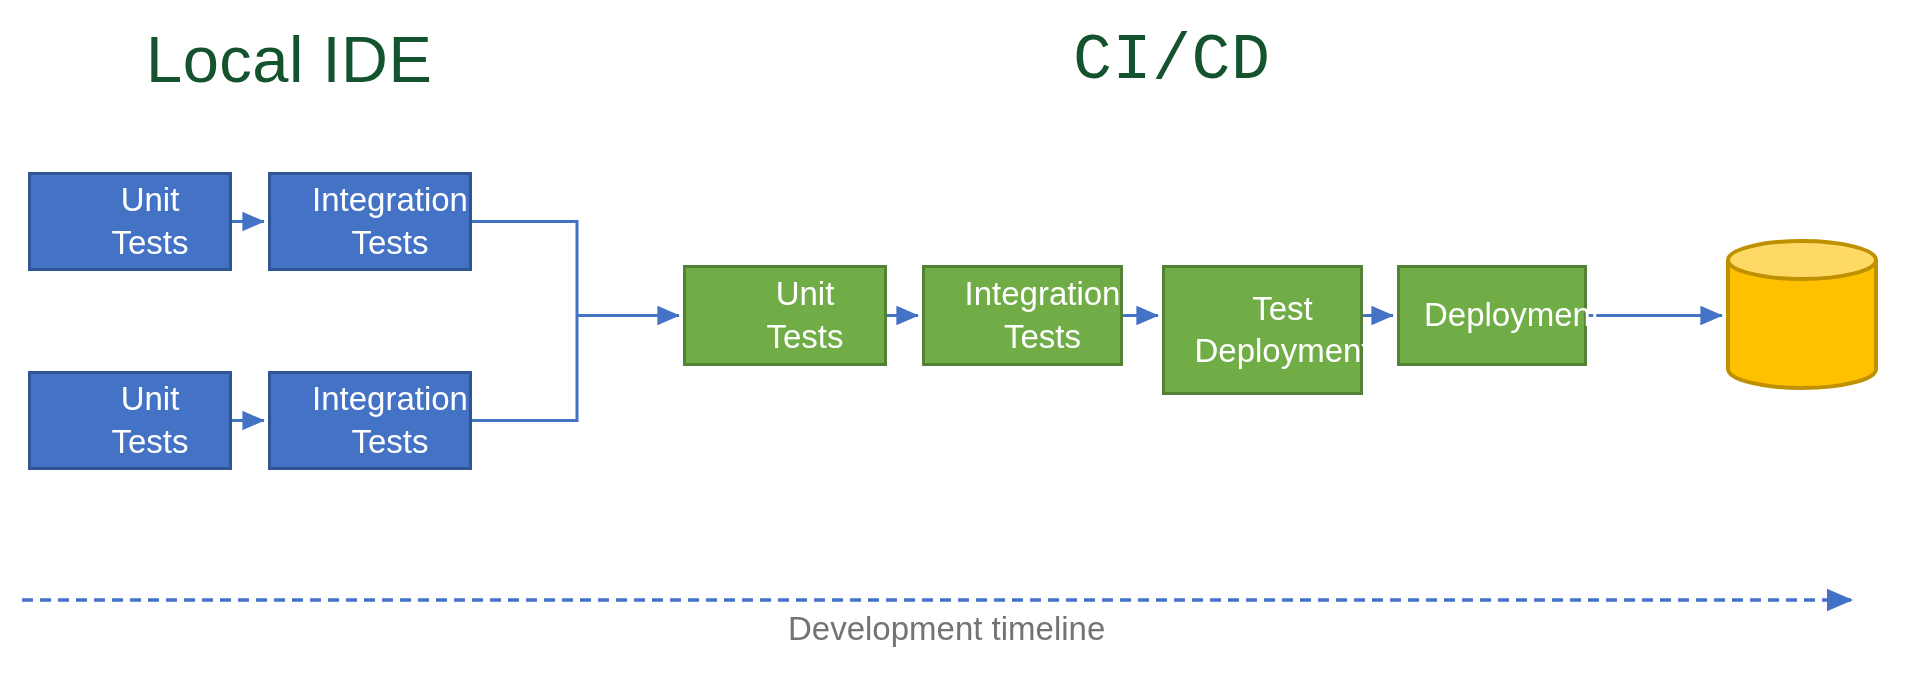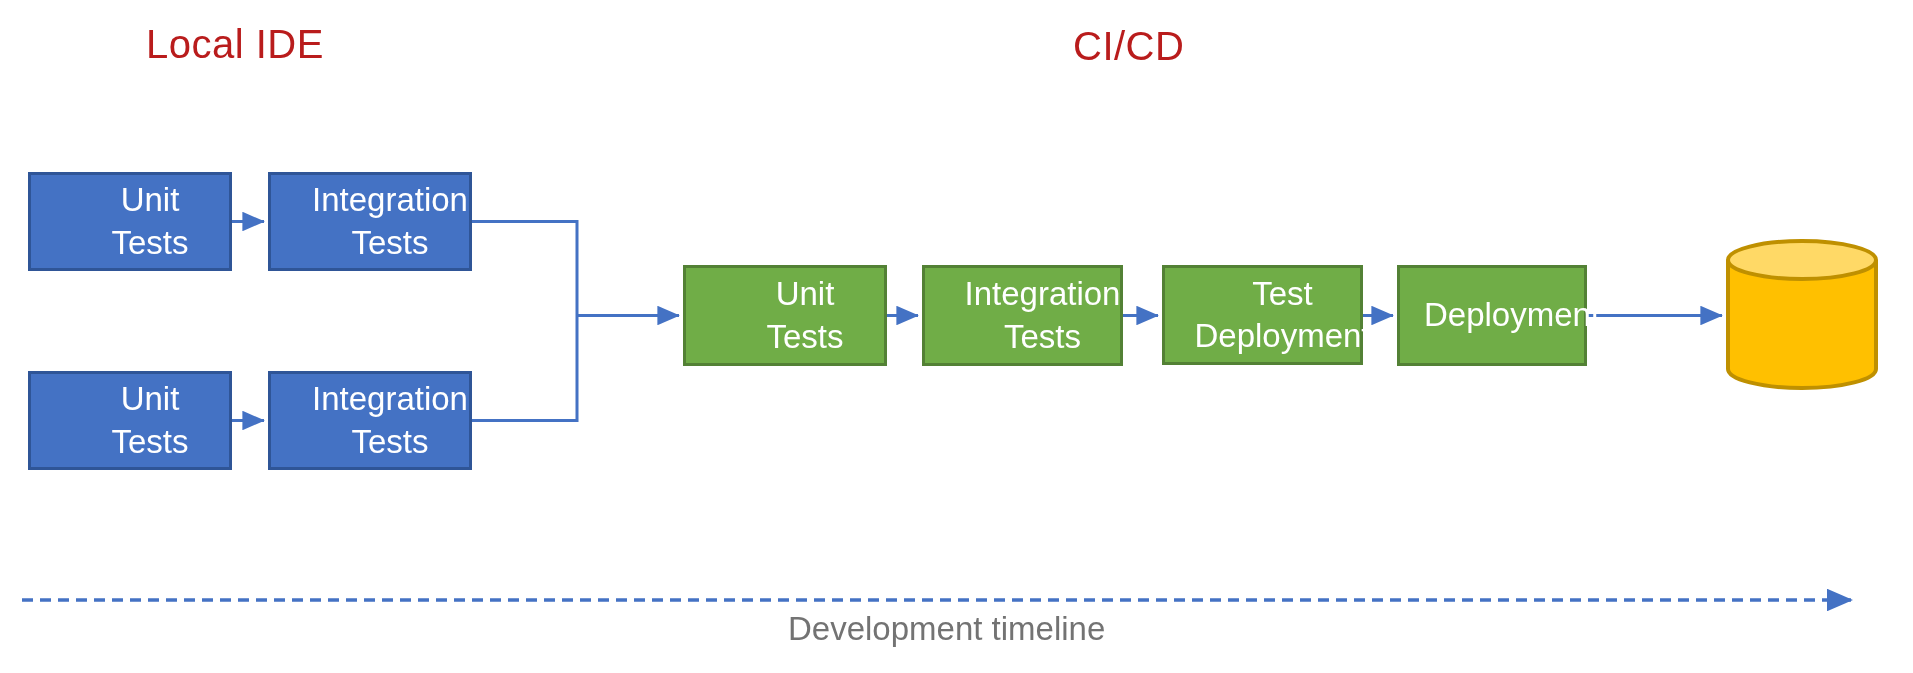--- a/index.html
+++ b/index.html
@@ -6,27 +6,27 @@
   .canvas {
     position: relative;
     width: 1913px;
     height: 673px;
     background: #ffffff;
     font-family: "Liberation Sans", sans-serif;
     overflow: hidden;
   }
   .heading {
     position: absolute;
-    font-size: 40px;
-    color: #b91c1c;
+    font-size: 65px;
+    color: #14532d;
     white-space: nowrap;
     letter-spacing: 0.5px;
   }
   .heading.local { left: 146px; top: 22px; }
-  .heading.cicd  { left: 1073px; top: 24px; }
+  .heading.cicd  { left: 1073px; top: 24px; font-family: Liberation Mono, monospace; }
   .node {
     position: absolute;
     box-sizing: border-box;
     display: flex;
     align-items: center;
     justify-content: center;
     text-align: center;
     color: #ffffff;
     font-size: 33px;
     line-height: 1.28;
@@ -34,21 +34,21 @@
     padding-left: 40px;
   }
   .node.blue  { background: #4472C4; border: 3px solid #2F5597; }
   .node.green { background: #70AD47; border: 3px solid #538135; }
   .b1 { left: 28px;  top: 172px; width: 204px; height: 99px; }
   .b2 { left: 268px; top: 172px; width: 204px; height: 99px; }
   .b3 { left: 28px;  top: 371px; width: 204px; height: 99px; }
   .b4 { left: 268px; top: 371px; width: 204px; height: 99px; }
   .g1 { left: 683px;  top: 265px; width: 204px; height: 101px; }
   .g2 { left: 922px;  top: 265px; width: 201px; height: 101px; }
-  .g3 { left: 1162px; top: 265px; width: 201px; height: 100px; }
+  .g3 { left: 1162px; top: 265px; width: 201px; height: 130px; }
   .g4 { left: 1397px; top: 265px; width: 190px; height: 101px; }
   .overlay {
     position: absolute;
     left: 0; top: 0;
     width: 1913px; height: 673px;
   }
   .timeline-label {
     position: absolute;
     left: 788px; top: 610px;
     font-size: 33px;

